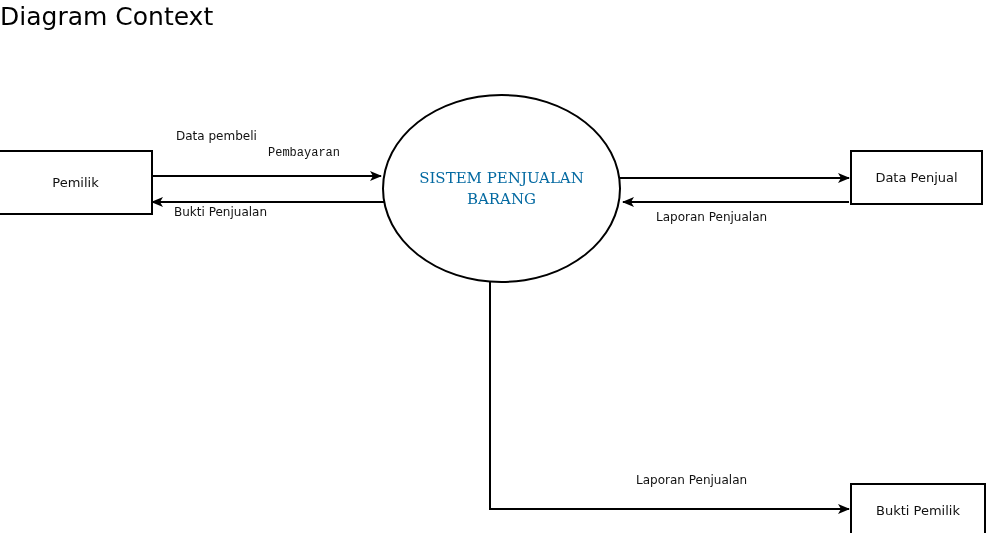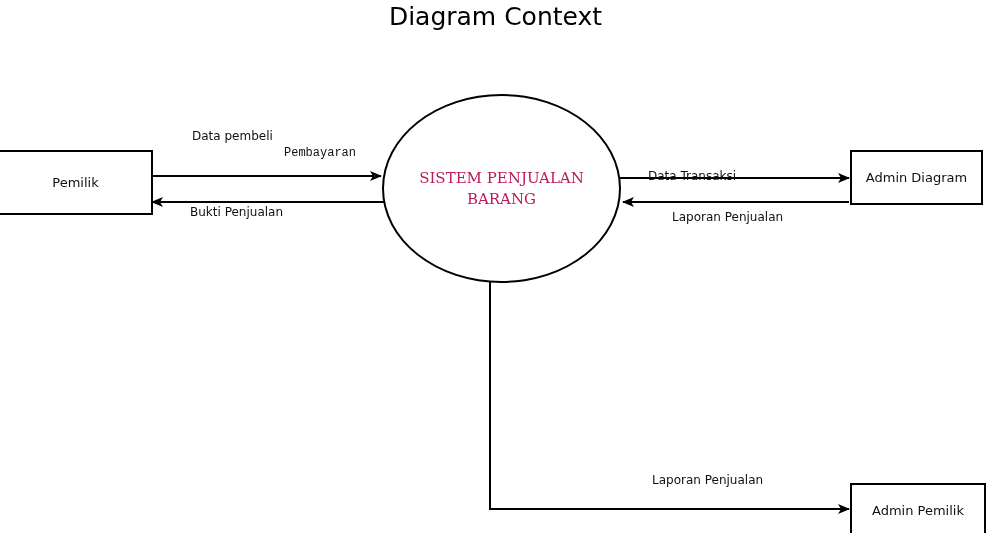--- a/index.html
+++ b/index.html
@@ -21,21 +21,21 @@
     left: 0;
     top: 0;
     width: 991px;
     height: 533px;
   }
   .page-title {
     position: absolute;
     left: 0;
     top: 2px;
     width: 991px;
-    text-align: center;
+    text-align: left;
     font-size: 25px;
     font-family: "DejaVu Sans", sans-serif;
     color: #000000;
     letter-spacing: 0px;
     white-space: nowrap;
   }
   .entity {
     position: absolute;
     box-sizing: border-box;
     background: #ffffff;
@@ -75,31 +75,30 @@
     border: 2px solid #000000;
     border-radius: 50%;
     background: #ffffff;
     display: flex;
     flex-direction: column;
     align-items: center;
     justify-content: center;
     font-family: "DejaVu Serif", serif;
     font-size: 15px;
     line-height: 1.35;
-    color: #be185d;
+    color: #0369a1;
     text-align: center;
   }
   .flow-label {
     position: absolute;
     font-size: 12px;
     font-family: "DejaVu Sans", sans-serif;
     color: #111111;
     white-space: pre;
     line-height: 1.25;
-    margin-left: 16px;
   }
   #label-data-pembeli  { left: 176px; top: 129px; }
   #label-pembayaran    { left: 268px; top: 146px; font-family: Liberation Mono, monospace; }
   #label-bukti         { left: 174px; top: 205px; }
   #label-data-barang   { left: 632px; top: 139px; }
   #label-laporan-right { left: 656px; top: 210px; }
   #label-laporan-bottom{ left: 636px; top: 473px; }
 </style>
 </head>
 <body>
@@ -136,39 +135,38 @@
     <line x1="849" y1="202" x2="623" y2="202" stroke="#000000" stroke-width="2" marker-end="url(#arrowLeft2)"></line>
 
     <path d="M490,282 L490,509 L849,509" fill="none" stroke="#000000" stroke-width="2" marker-end="url(#arrowRight3)"></path>
   </svg>
 
   <div class="entity" id="entity-pembeli">
     <span>Pemilik</span>
   </div>
 
   <div class="entity" id="entity-admin-penjual">
-    <span>Admin Diagram</span>
+    <span>Data Penjual</span>
   </div>
 
   <div class="entity" id="entity-admin-pemilik">
-    <span>Admin Pemilik</span>
+    <span>Bukti Pemilik</span>
   </div>
 
   <div class="process">
     <span>SISTEM PENJUALAN</span>
     <span>BARANG</span>
   </div>
 
   <div class="flow-label" id="label-data-pembeli">Data pembeli</div>
 
   <div class="flow-label" id="label-pembayaran">Pembayaran</div>
 
   <div class="flow-label" id="label-bukti">Bukti Penjualan</div>
 
   <div class="flow-label" id="label-data-barang">
-    <div>Data Transaksi</div>
   </div>
 
   <div class="flow-label" id="label-laporan-right">Laporan Penjualan</div>
 
   <div class="flow-label" id="label-laporan-bottom">Laporan Penjualan</div>
 
 </div>
 
 </body></html>

